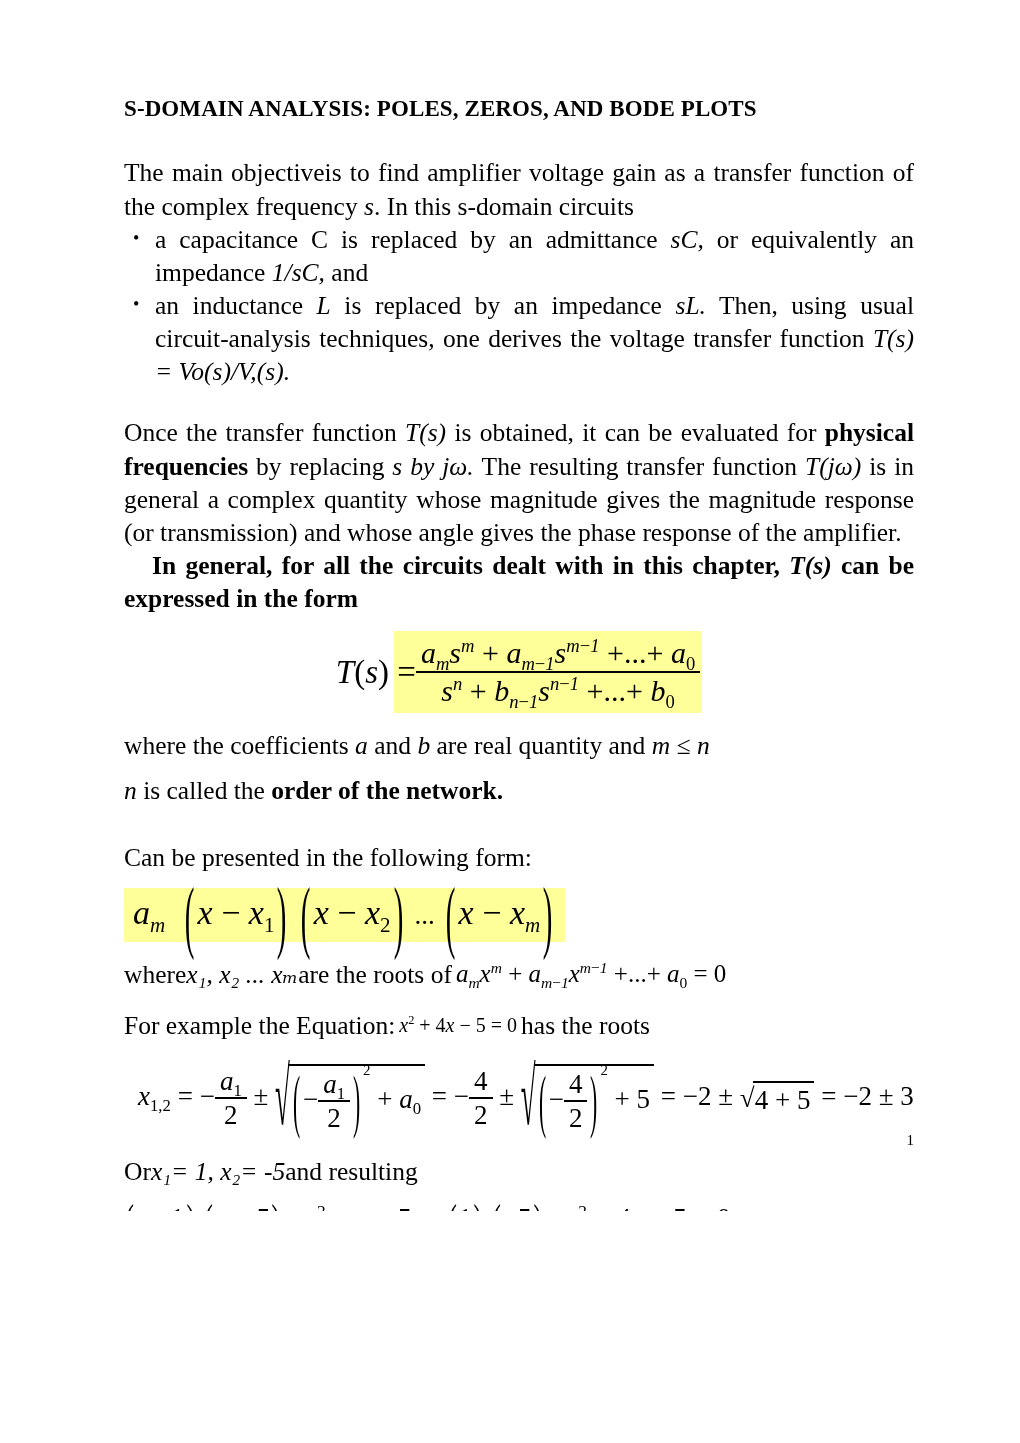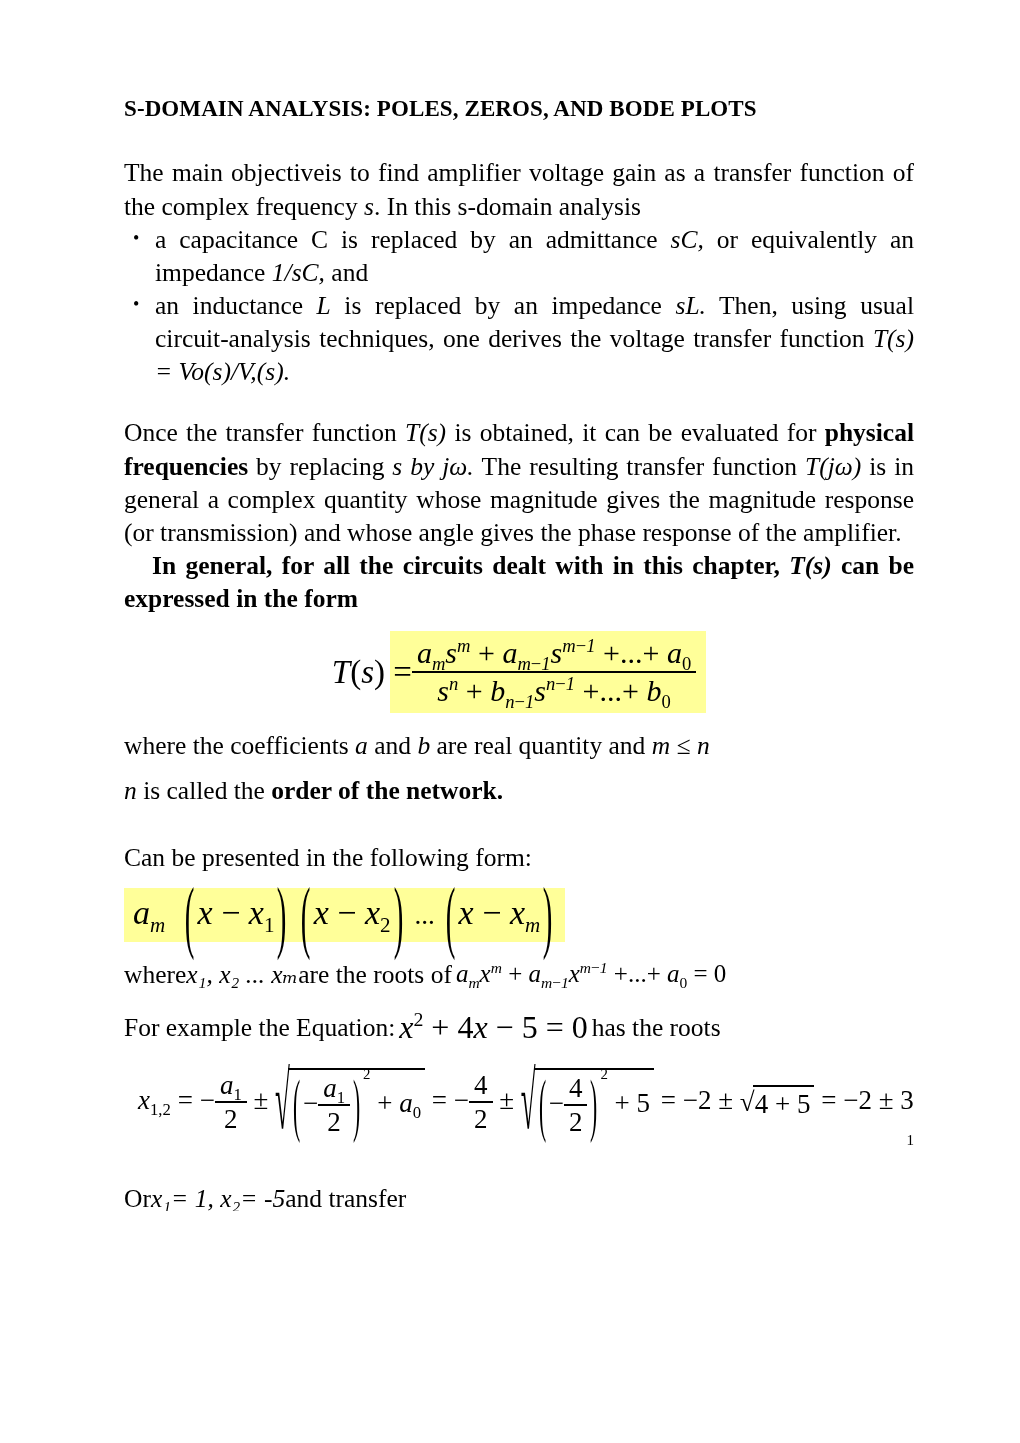--- a/index.html
+++ b/index.html
@@ -167,41 +167,41 @@
 </style>
 </head>
 <body>
 
 <div id="page">
 
   <div class="content">
 
     <div class="doc-title">S-DOMAIN ANALYSIS: POLES, ZEROS, AND BODE PLOTS</div>
 
-    <p class="para"><span>The main objectiveis to find amplifier voltage gain as a transfer function of the complex frequency </span><span class="i">s</span><span>. In this s-domain analysis</span></p>
+    <p class="para"><span>The main objectiveis to find amplifier voltage gain as a transfer function of the complex frequency </span><span class="i">s</span><span>. In this s-domain circuits</span></p>
 
     <ul class="bullet-list">
       <li>
         <span class="bdot">•</span><span>a capacitance C is replaced by an admittance </span><span class="i">sC,</span><span> or equivalently an impedance </span><span class="i">1/sC,</span><span> and</span>
       </li>
       <li>
         <span class="bdot">•</span><span> an inductance </span><span class="i">L</span><span> is replaced by an impedance </span><span class="i">sL.</span><span> Then, using usual circuit-analysis techniques, one derives the voltage transfer function </span><span class="i">T(s) = Vo(s)/V,(s).</span>
       </li>
     </ul>
 
     <div class="gap-md"></div>
 
     <p class="para"><span>Once the transfer function </span><span class="i">T(s)</span><span> is obtained, it can be evaluated for </span><span class="b">physical frequencies</span><span> by replacing </span><span class="i">s by jω.</span><span> The resulting transfer function </span><span class="i">T(jω)</span><span> is in general a complex quantity whose magnitude gives the magnitude response (or transmission) and whose angle gives the phase response of the amplifier.</span></p>
 
     <p class="para" style="text-indent:28px;font-weight:bold;"><span>In general, for all the circuits dealt with in this chapter, </span><span class="i">T(s)</span><span> can be expressed in the form</span></p>
 
     <div style="height:16px;"></div>
 
     <div class="eq-center">
-      <span class="math eqline" style="font-size:33px; position:relative; z-index:2; margin-right:-6px;">T<span class="paren">(</span>s<span class="paren">)</span> <span class="eq">=</span></span><span class="hl" style="padding:6px 10px 6px 22px; margin-left:-16px; position:relative; z-index:1;">
+      <span class="math eqline" style="font-size:33px; position:relative; z-index:2; margin-right:-6px;">T<span class="paren">(</span>s<span class="paren">)</span> <span class="eq">=</span></span><span class="hl" style="padding:6px 2px 6px 22px; margin-left:-16px; position:relative; z-index:1;">
         <span class="math frac" style="font-size:30px;">
           <span class="top">a<sub class="sb">m</sub>s<sup class="sp">m</sup> <span class="op">+</span> a<sub class="sb">m<span class="op">−</span>1</sub>s<sup class="sp">m<span class="op">−</span>1</sup> <span class="op">+</span><span class="dots">...</span><span class="op">+</span> a<sub class="sb"><span class="op">0</span></sub></span>
           <span class="bot">s<sup class="sp">n</sup> <span class="op">+</span> b<sub class="sb">n<span class="op">−</span>1</sub>s<sup class="sp">n<span class="op">−</span>1</sup> <span class="op">+</span><span class="dots">...</span><span class="op">+</span> b<sub class="sb"><span class="op">0</span></sub></span>
         </span>
       </span>
     </div>
 
     <div style="height:16px;"></div>
 
     <p class="para nojust"><span>where the coefficients </span><span class="i">a</span><span> and </span><span class="i">b</span><span> are real quantity and </span><span class="i">m ≤ n</span></p>
@@ -231,36 +231,36 @@
       <span class="para nojust" style="display:inline;">where </span>
         <span class="para nojust i" style="display:inline;">x₁, x₂ ... xₘ</span>
         <span class="para nojust" style="display:inline;"> are the roots of </span>
       <span class="math" style="font-size:25px; margin-left:4px;">a<sub class="sb">m</sub>x<sup class="sp">m</sup> <span class="op">+</span> a<sub class="sb">m<span class="op">−</span>1</sub>x<sup class="sp">m<span class="op">−</span>1</sup> <span class="op">+</span><span class="dots">...</span><span class="op">+</span> a<sub class="sb"><span class="op">0</span></sub> <span class="eq">= 0</span></span>
     </div>
 
     <div style="height:18px;"></div>
 
     <div style="display:flex; align-items:center;">
       <span class="para nojust" style="display:inline;">For example the Equation: </span>
-      <span class="math" style="font-size:32px; margin:0 4px;">x<sup class="sp"><span class="op">2</span></sup> <span class="op">+</span> <span class="num">4</span>x <span class="op">−</span> <span class="num">5</span> <span class="eq">= 0</span></span>
+      <span class="math" style="font-size:20px; margin:0 4px;">x<sup class="sp"><span class="op">2</span></sup> <span class="op">+</span> <span class="num">4</span>x <span class="op">−</span> <span class="num">5</span> <span class="eq">= 0</span></span>
       <span class="para nojust" style="display:inline;"> has the roots</span>
     </div>
 
     <div style="height:22px;"></div>
 
     <div style="padding-left:14px;">
       <span class="math" style="font-size:27px;">x<sub class="sb"><span class="op">1,2</span></sub> <span class="eq">=</span> <span class="op">−</span><span class="frac"><span class="top">a<sub class="sb"><span class="op">1</span></sub></span><span class="bot"><span class="num">2</span></span></span> <span class="op">±</span> <span class="sqrt"><span class="bigrad">√</span><span class="rand" style="padding-top:4px;"><span class="bigparen" style="transform:scaleY(2.6) scaleX(0.8);">(</span><span class="op">−</span><span class="frac"><span class="top">a<sub class="sb"><span class="op">1</span></sub></span><span class="bot"><span class="num">2</span></span></span><span class="bigparen" style="transform:scaleY(2.6) scaleX(0.8);">)</span><sup class="sp" style="vertical-align:top; font-size:0.55em;"><span class="op">2</span></sup> <span class="op">+</span> a<sub class="sb"><span class="op">0</span></sub></span></span> <span class="eq">=</span> <span class="op">−</span><span class="frac"><span class="top"><span class="num">4</span></span><span class="bot"><span class="num">2</span></span></span> <span class="op">±</span> <span class="sqrt"><span class="bigrad">√</span><span class="rand" style="padding-top:4px;"><span class="bigparen" style="transform:scaleY(2.6) scaleX(0.8);">(</span><span class="op">−</span><span class="frac"><span class="top"><span class="num">4</span></span><span class="bot"><span class="num">2</span></span></span><span class="bigparen" style="transform:scaleY(2.6) scaleX(0.8);">)</span><sup class="sp" style="vertical-align:top; font-size:0.55em;"><span class="op">2</span></sup> <span class="op">+</span> <span class="num">5</span></span></span> <span class="eq">=</span> <span class="op">−</span><span class="num">2</span> <span class="op">±</span> <span class="sqrt"><span class="rad">√</span><span class="rand"><span class="num">4</span> <span class="op">+</span> <span class="num">5</span></span></span> <span class="eq">=</span> <span class="op">−</span><span class="num">2</span> <span class="op">±</span> <span class="num">3</span></span>
     </div>
 
     <div style="height:22px;"></div>
 
     <div style="display:flex; align-items:baseline;">
-      <span class="para nojust" style="display:inline;margin-top:23px;">Or </span>
+      <span class="para nojust" style="display:inline;">Or </span>
         <span class="para nojust i" style="display:inline;">x₁= 1,  x₂= -5</span>
-        <span class="para nojust" style="display:inline;"> and transfer</span>
+        <span class="para nojust" style="display:inline;"> and resulting</span>
     </div>
 
     <div style="height:14px;"></div>
 
     <div>
       <span class="math" style="font-size:28px;"><span class="medparen">(</span>x <span class="op">−</span><span class="num">1</span><span class="medparen">)</span>&nbsp;<span class="medparen">(</span>x <span class="op">+</span> <span class="num">5</span><span class="medparen">)</span><span class="eq">=</span> x<sup class="sp"><span class="op">2</span></sup> <span class="op">−</span> x <span class="op">+</span> <span class="num">5</span>x <span class="op">+</span><span class="medparen">(</span><span class="num">1</span><span class="medparen">)</span>&nbsp;<span class="medparen">(</span><span class="op">−</span><span class="num">5</span><span class="medparen">)</span><span class="eq">=</span> x<sup class="sp"><span class="op">2</span></sup> <span class="op">+</span> <span class="num">4</span>x <span class="op">−</span> <span class="num">5</span> <span class="eq">= 0</span></span>
     </div>
 
   </div>
 

